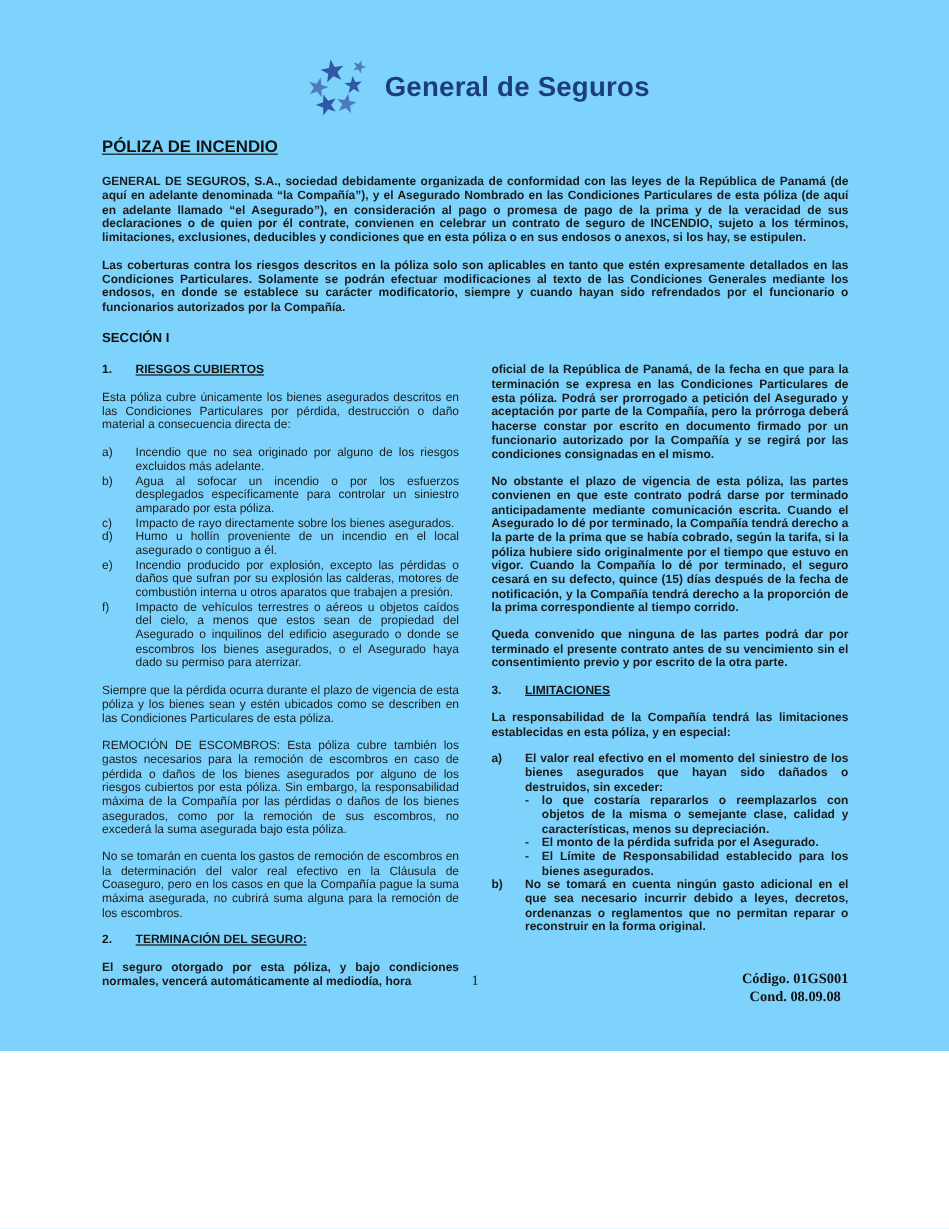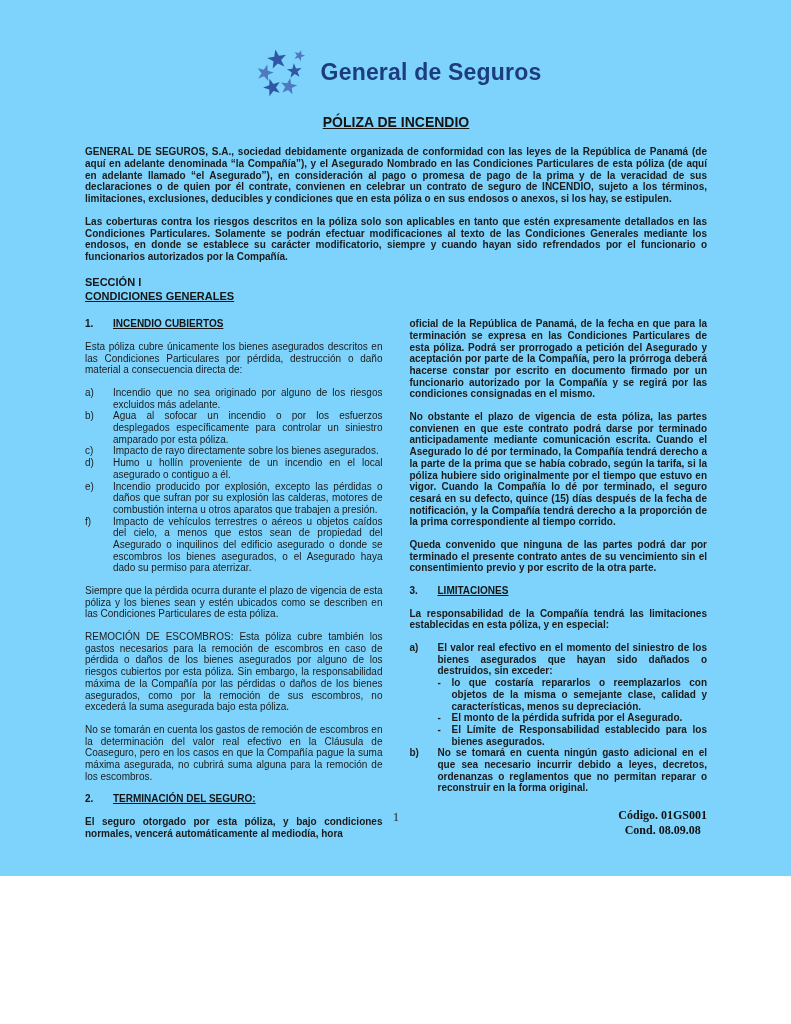--- a/index.html
+++ b/index.html
@@ -8,21 +8,21 @@
     width: 791px; height: 876px; margin: 0 auto; background: #7dd3fc;
     font-family: "Liberation Sans", sans-serif;
     font-size: 10px; line-height: 1.17; color: #1b1b1b;
     padding: 44px 84px 0 85px; position: relative; overflow: hidden;
   }
   
   .brand { display: flex; align-items: center; justify-content: center; gap: 12px; margin-bottom: 14px; }
   .logo { width: 58px; height: 56px; flex-shrink: 0; }
   .brand-name { font-size: 23px; font-weight: bold; color: #1d3c7e; letter-spacing: 0.2px; }
   
-  .title { text-align: center; font-size: 14px; font-weight: bold; margin: 4px 0 16px; color: #141414; }
+  .title { font-size: 14px; font-weight: bold; margin: 4px 0 16px; color: #141414; }
   .title .u { text-decoration: underline; }
   
   .j { text-align: justify; }
   .b { font-weight: bold; }
   .u { text-decoration: underline; }
   p { margin: 0 0 11px 0; }
   
   .section-head { font-weight: bold; font-size: 11px; margin: 13px 0 15px; color: #141414; }
   .section-head div { margin-bottom: 2px; }
   
@@ -66,29 +66,28 @@
     <div class="brand-name">General de Seguros</div>
   </header>
 
   <h1 class="title"><span class="u">PÓLIZA DE INCENDIO</span></h1>
 
   <p class="j b">GENERAL DE SEGUROS, S.A., sociedad debidamente organizada de conformidad con las leyes de la República de Panamá (de aquí en adelante denominada “la Compañía”), y el Asegurado Nombrado en las Condiciones Particulares de esta póliza (de aquí en adelante llamado “el Asegurado”), en consideración al pago o promesa de pago de la prima y de la veracidad de sus declaraciones o de quien por él contrate, convienen en celebrar un contrato de seguro de INCENDIO, sujeto a los términos, limitaciones, exclusiones, deducibles y condiciones que en esta póliza o en sus endosos o anexos, si los hay, se estipulen.</p>
   <p class="j b">Las coberturas contra los riesgos descritos en la póliza solo son aplicables en tanto que estén expresamente detallados en las Condiciones Particulares.  Solamente se podrán efectuar modificaciones al texto de las Condiciones Generales mediante los endosos, en donde se establece su carácter modificatorio, siempre y cuando hayan sido refrendados por el funcionario o funcionarios autorizados por la Compañía.</p>
 
   <div class="section-head">
     <div>SECCIÓN I</div>
-    <div class="u">CONDICIONES GENERALES</div>
   </div>
 
   <div class="columns">
 
     <div class="col">
       <div class="h">
         <span class="num">1.</span>
-        <span class="u">INCENDIO CUBIERTOS</span>
+        <span class="u">RIESGOS CUBIERTOS</span>
       </div>
       <p class="j">Esta póliza cubre únicamente los bienes asegurados descritos en las Condiciones Particulares por pérdida, destrucción o daño material a consecuencia directa de:</p>
 
       <div class="lis">
         <div class="li">
           <span class="m">a)</span>
           <span class="t">Incendio que no sea originado por alguno de los riesgos excluidos más adelante.</span>
         </div>
         <div class="li">
           <span class="m">b)</span>

